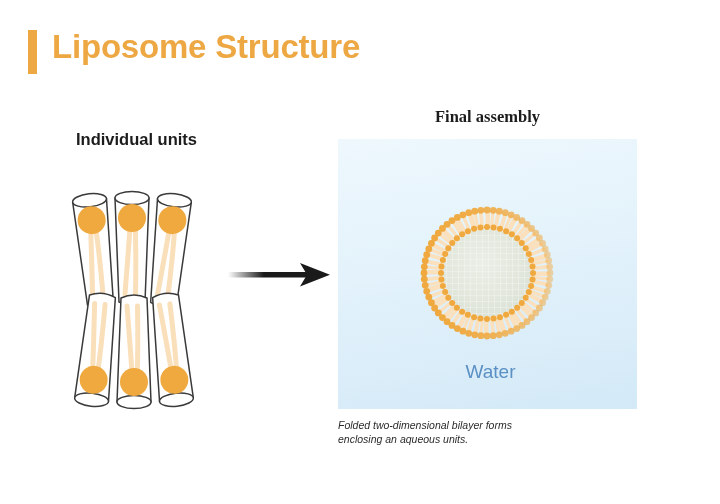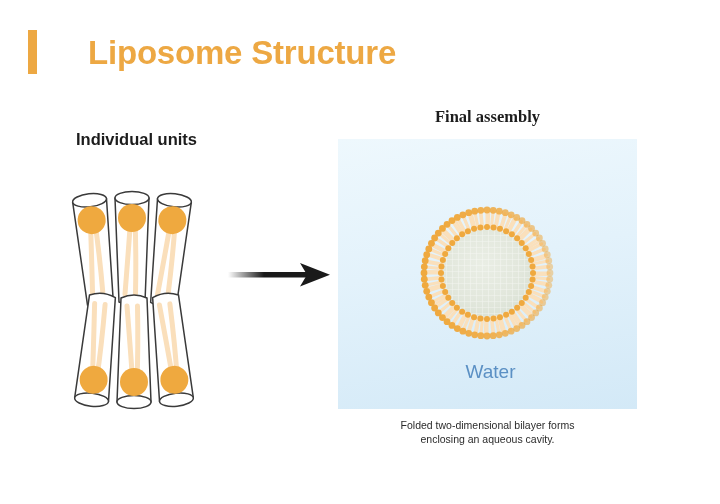--- a/index.html
+++ b/index.html
@@ -15,22 +15,20 @@
     font-family: "Liberation Sans", sans-serif;
     -webkit-font-smoothing: antialiased;
   }
 
   
   #title-block {
     position: absolute;
     left: 28px;
     top: 30px;
     display: flex;
-    align-items: center;
-    gap: 36px;
   }
   #title-accent {
     width: 9px;
     height: 44px;
     background: #eda843;
     margin-right: 15px;
     flex: 0 0 auto;
   }
   #page-title {
     font-size: 33px;
@@ -103,24 +101,25 @@
     color: #5b90c4;
     white-space: nowrap;
   }
 
   
   #assembly-caption {
     position: absolute;
     left: 338px;
     top: 418px;
     width: 299px;
-    text-align: center;
+    text-align: left;
     font-size: 10.5px;
     line-height: 1.38;
     color: #2b2b2b;
+    font-style: italic;
   }
   #assembly-caption span { display: block; }
 </style>
 </head>
 <body>
 
 <div id="title-block">
   <div id="title-accent"></div>
   <div id="page-title">Liposome Structure</div>
 </div>
@@ -426,14 +425,14 @@
           <circle cx="142.8249201592377" cy="71.3033622196516" r="3.4" fill="#efa93f" opacity="0.905"></circle>
         </g>
     </svg>
   </div>
 
   <div id="water-label">Water</div>
 </div>
 
 <div id="assembly-caption">
   <span>Folded two-dimensional bilayer forms</span>
-  <span>enclosing an aqueous cavity.</span>
+  <span>enclosing an aqueous units.</span>
 </div>
 
 </body></html>

